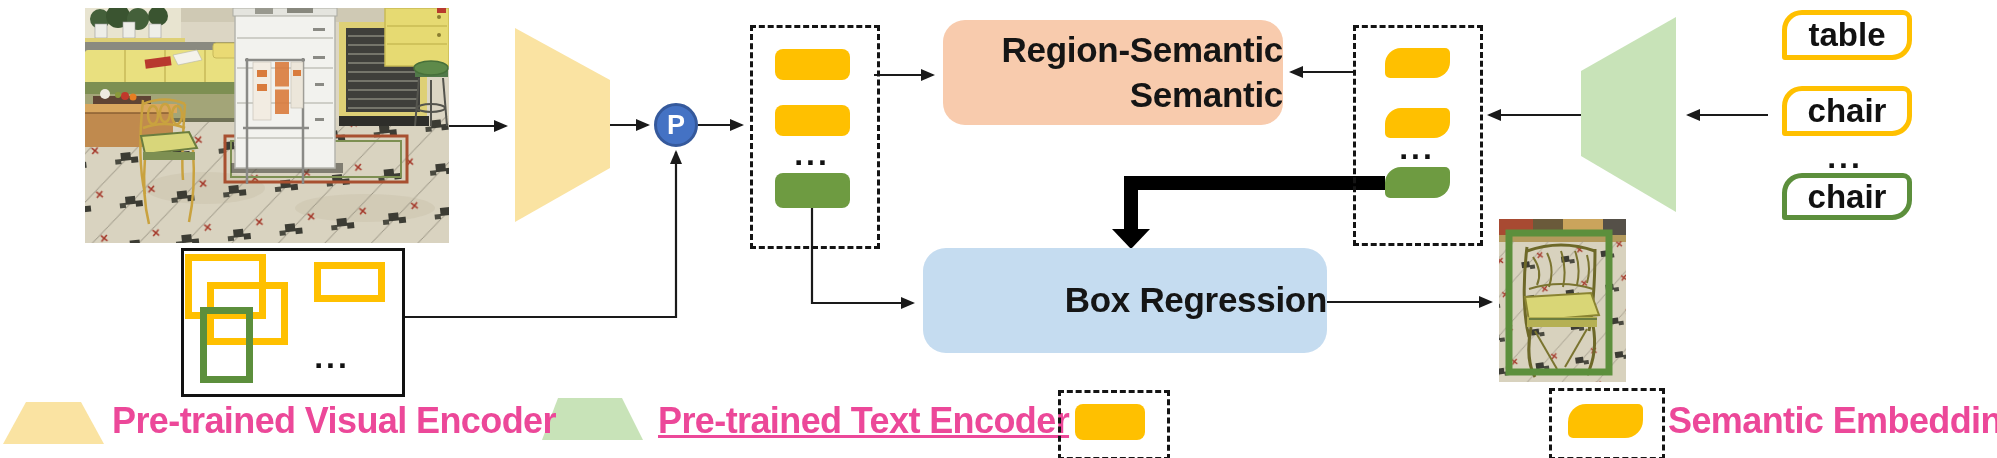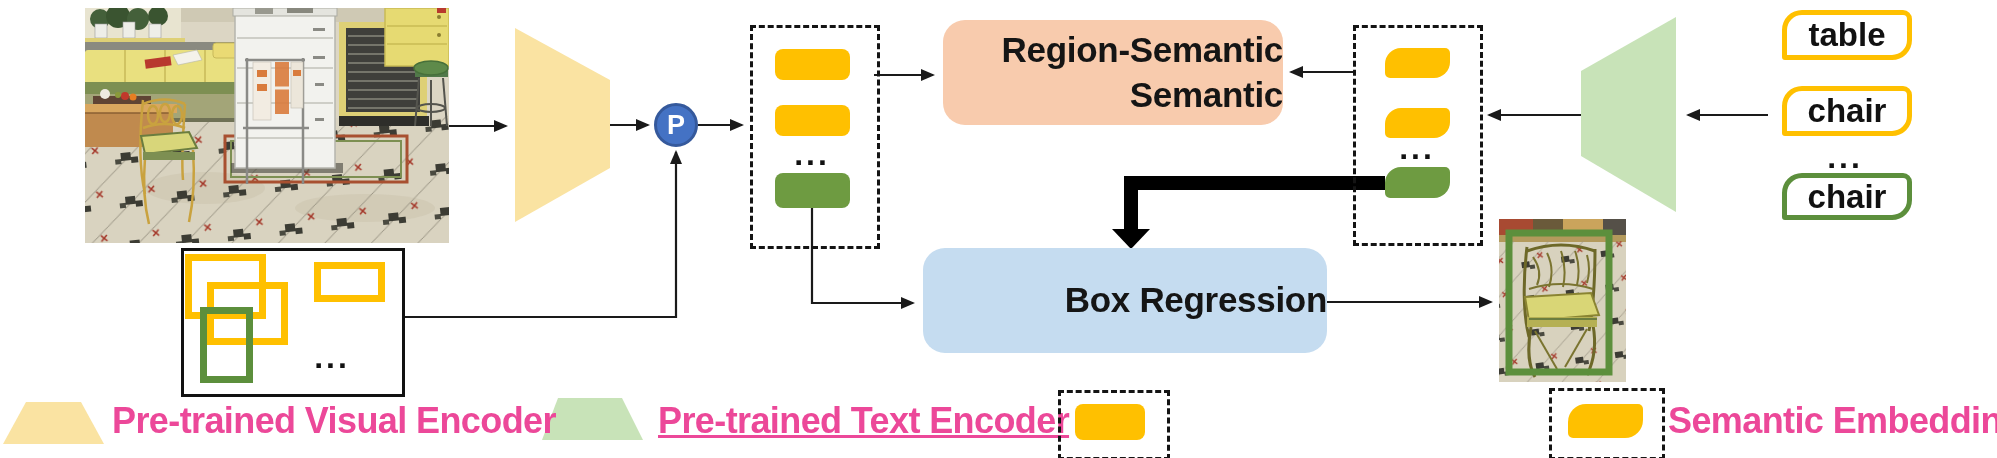--- a/index.html
+++ b/index.html
@@ -16,21 +16,21 @@
   .fy{background:#FFC000;}
   .fg{background:#6E9B41;}
   .leaf{border-radius:16px 5px 16px 5px;z-index:3;}
   .dots{font-weight:700;font-size:32px;letter-spacing:3px;line-height:20px;color:#111;
         transform:translate(-50%,-50%);white-space:nowrap;z-index:3;}
   
   .node{border-radius:22px;display:flex;flex-direction:column;align-items:flex-end;
         justify-content:center;text-align:center;font-size:35px;font-weight:600;
         line-height:1.26;color:#151515;z-index:2;letter-spacing:-0.3px;}
   #align-node{background:#F8CBAD;}
-  #boxmask-node{background:#C5DCF0;}
+  #boxmask-node{background:#C5DCF0;border-radius:23px;}
   
   .pcircle{width:38px;height:38px;border-radius:50%;background:#4472C4;border:3px solid #35599C;
            color:#fff;font-weight:700;font-size:27px;display:flex;align-items:center;
            justify-content:center;z-index:4;line-height:1;}
   
   .bubble{border-radius:20px 9px 20px 3px;border:5px solid #FFC000;background:#fff;
           display:flex;align-items:center;justify-content:center;font-size:33px;
           font-weight:600;color:#111;z-index:2;box-sizing:border-box;}
   
   #proposals-box{border:3px solid #111;background:#fff;z-index:2;}

